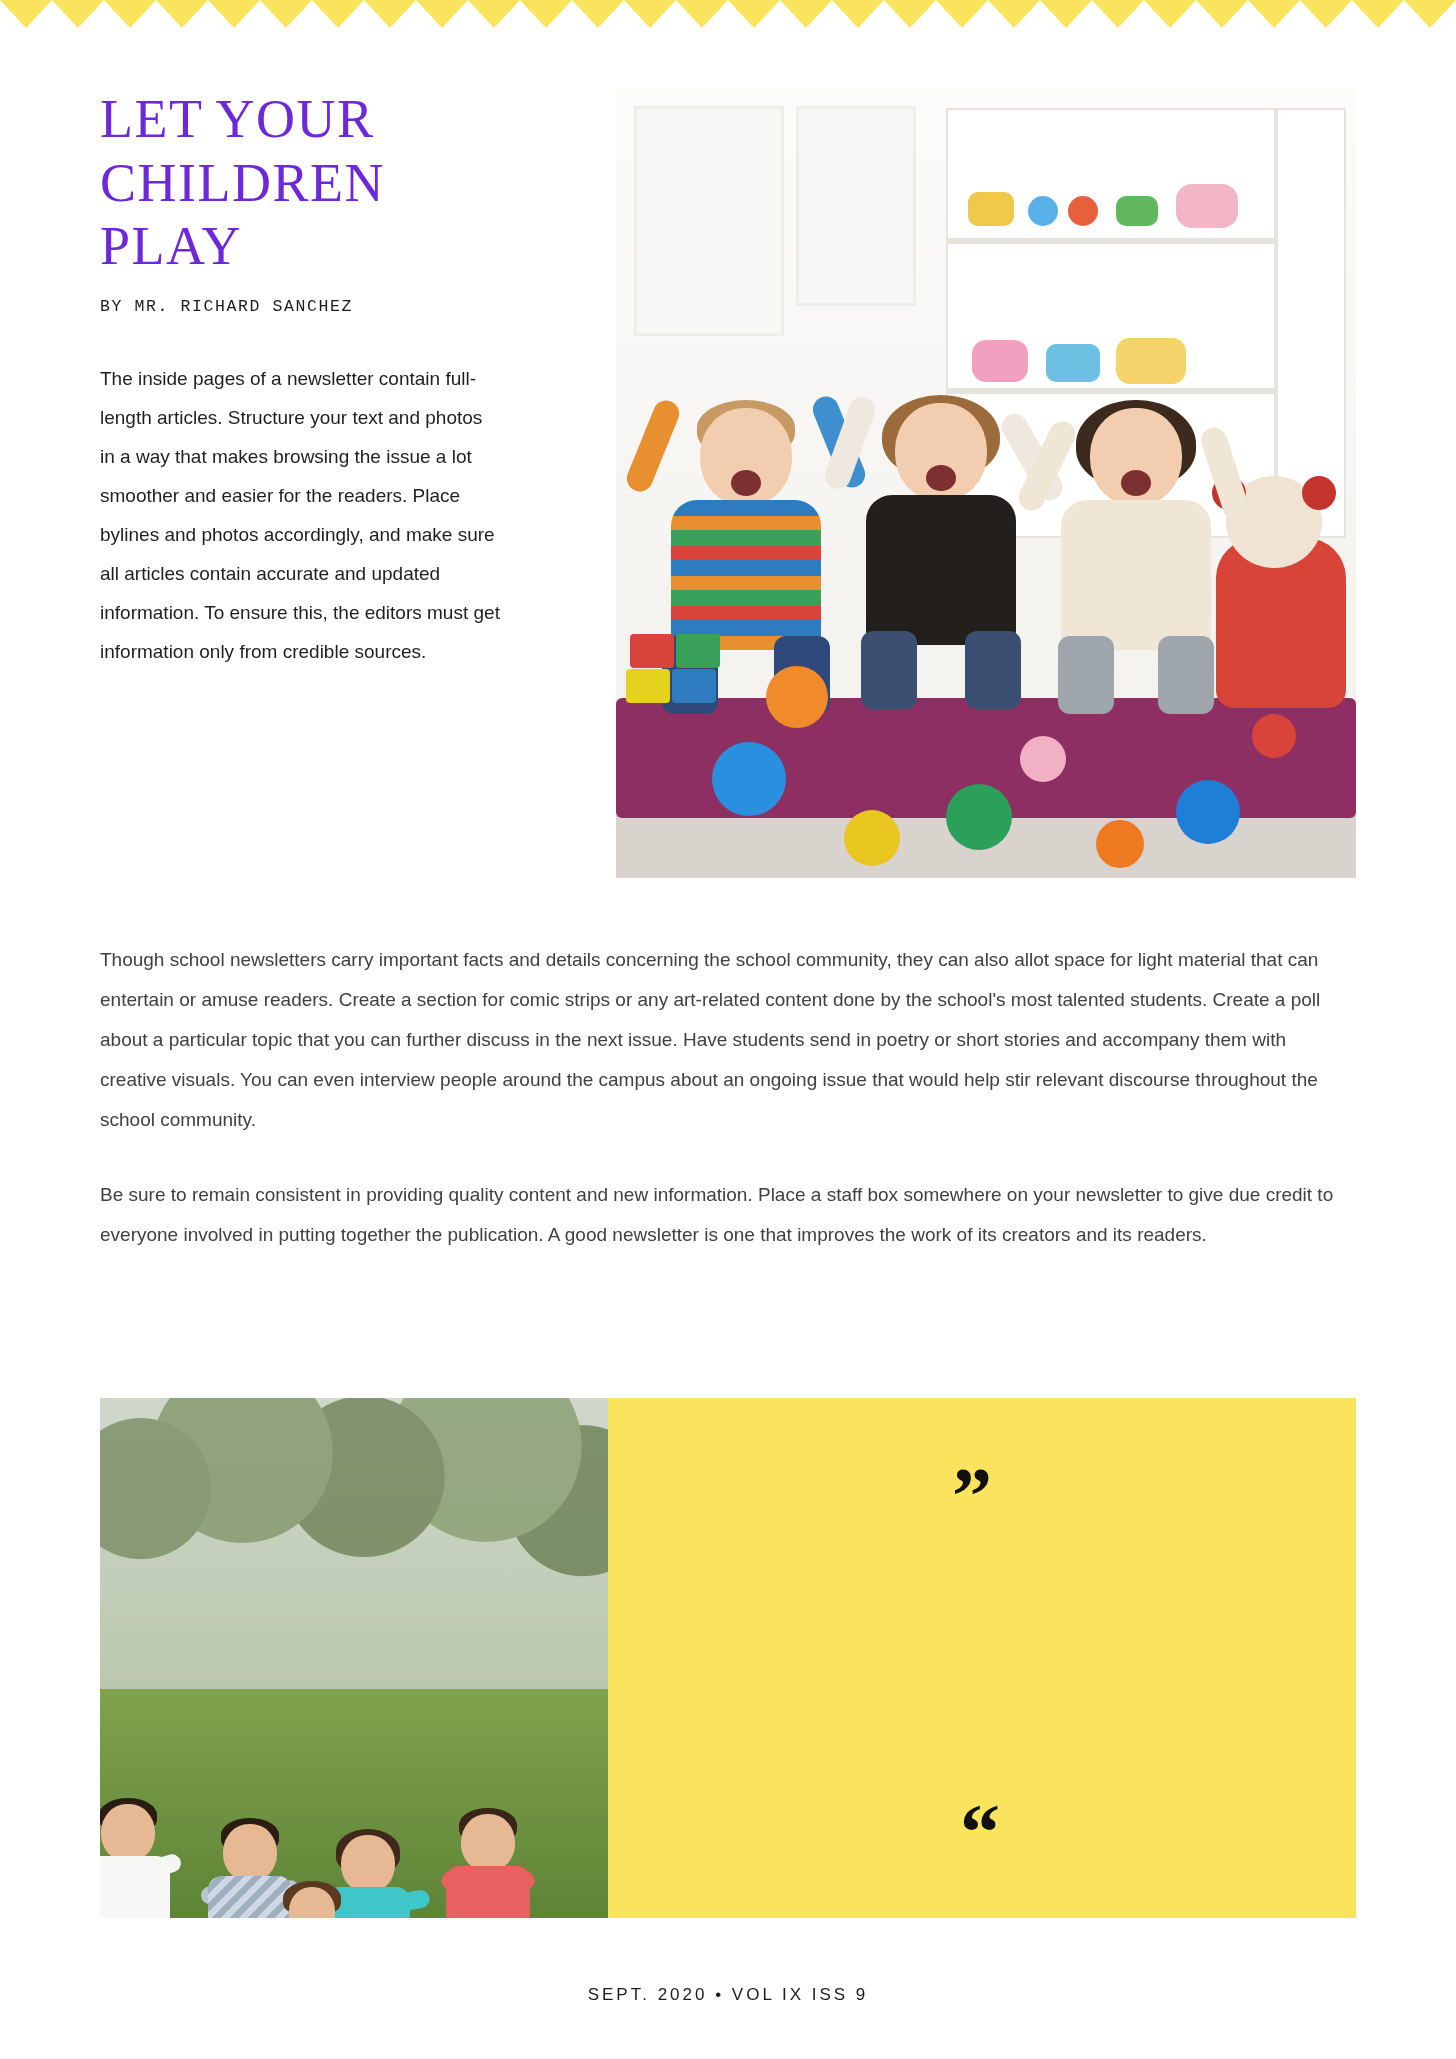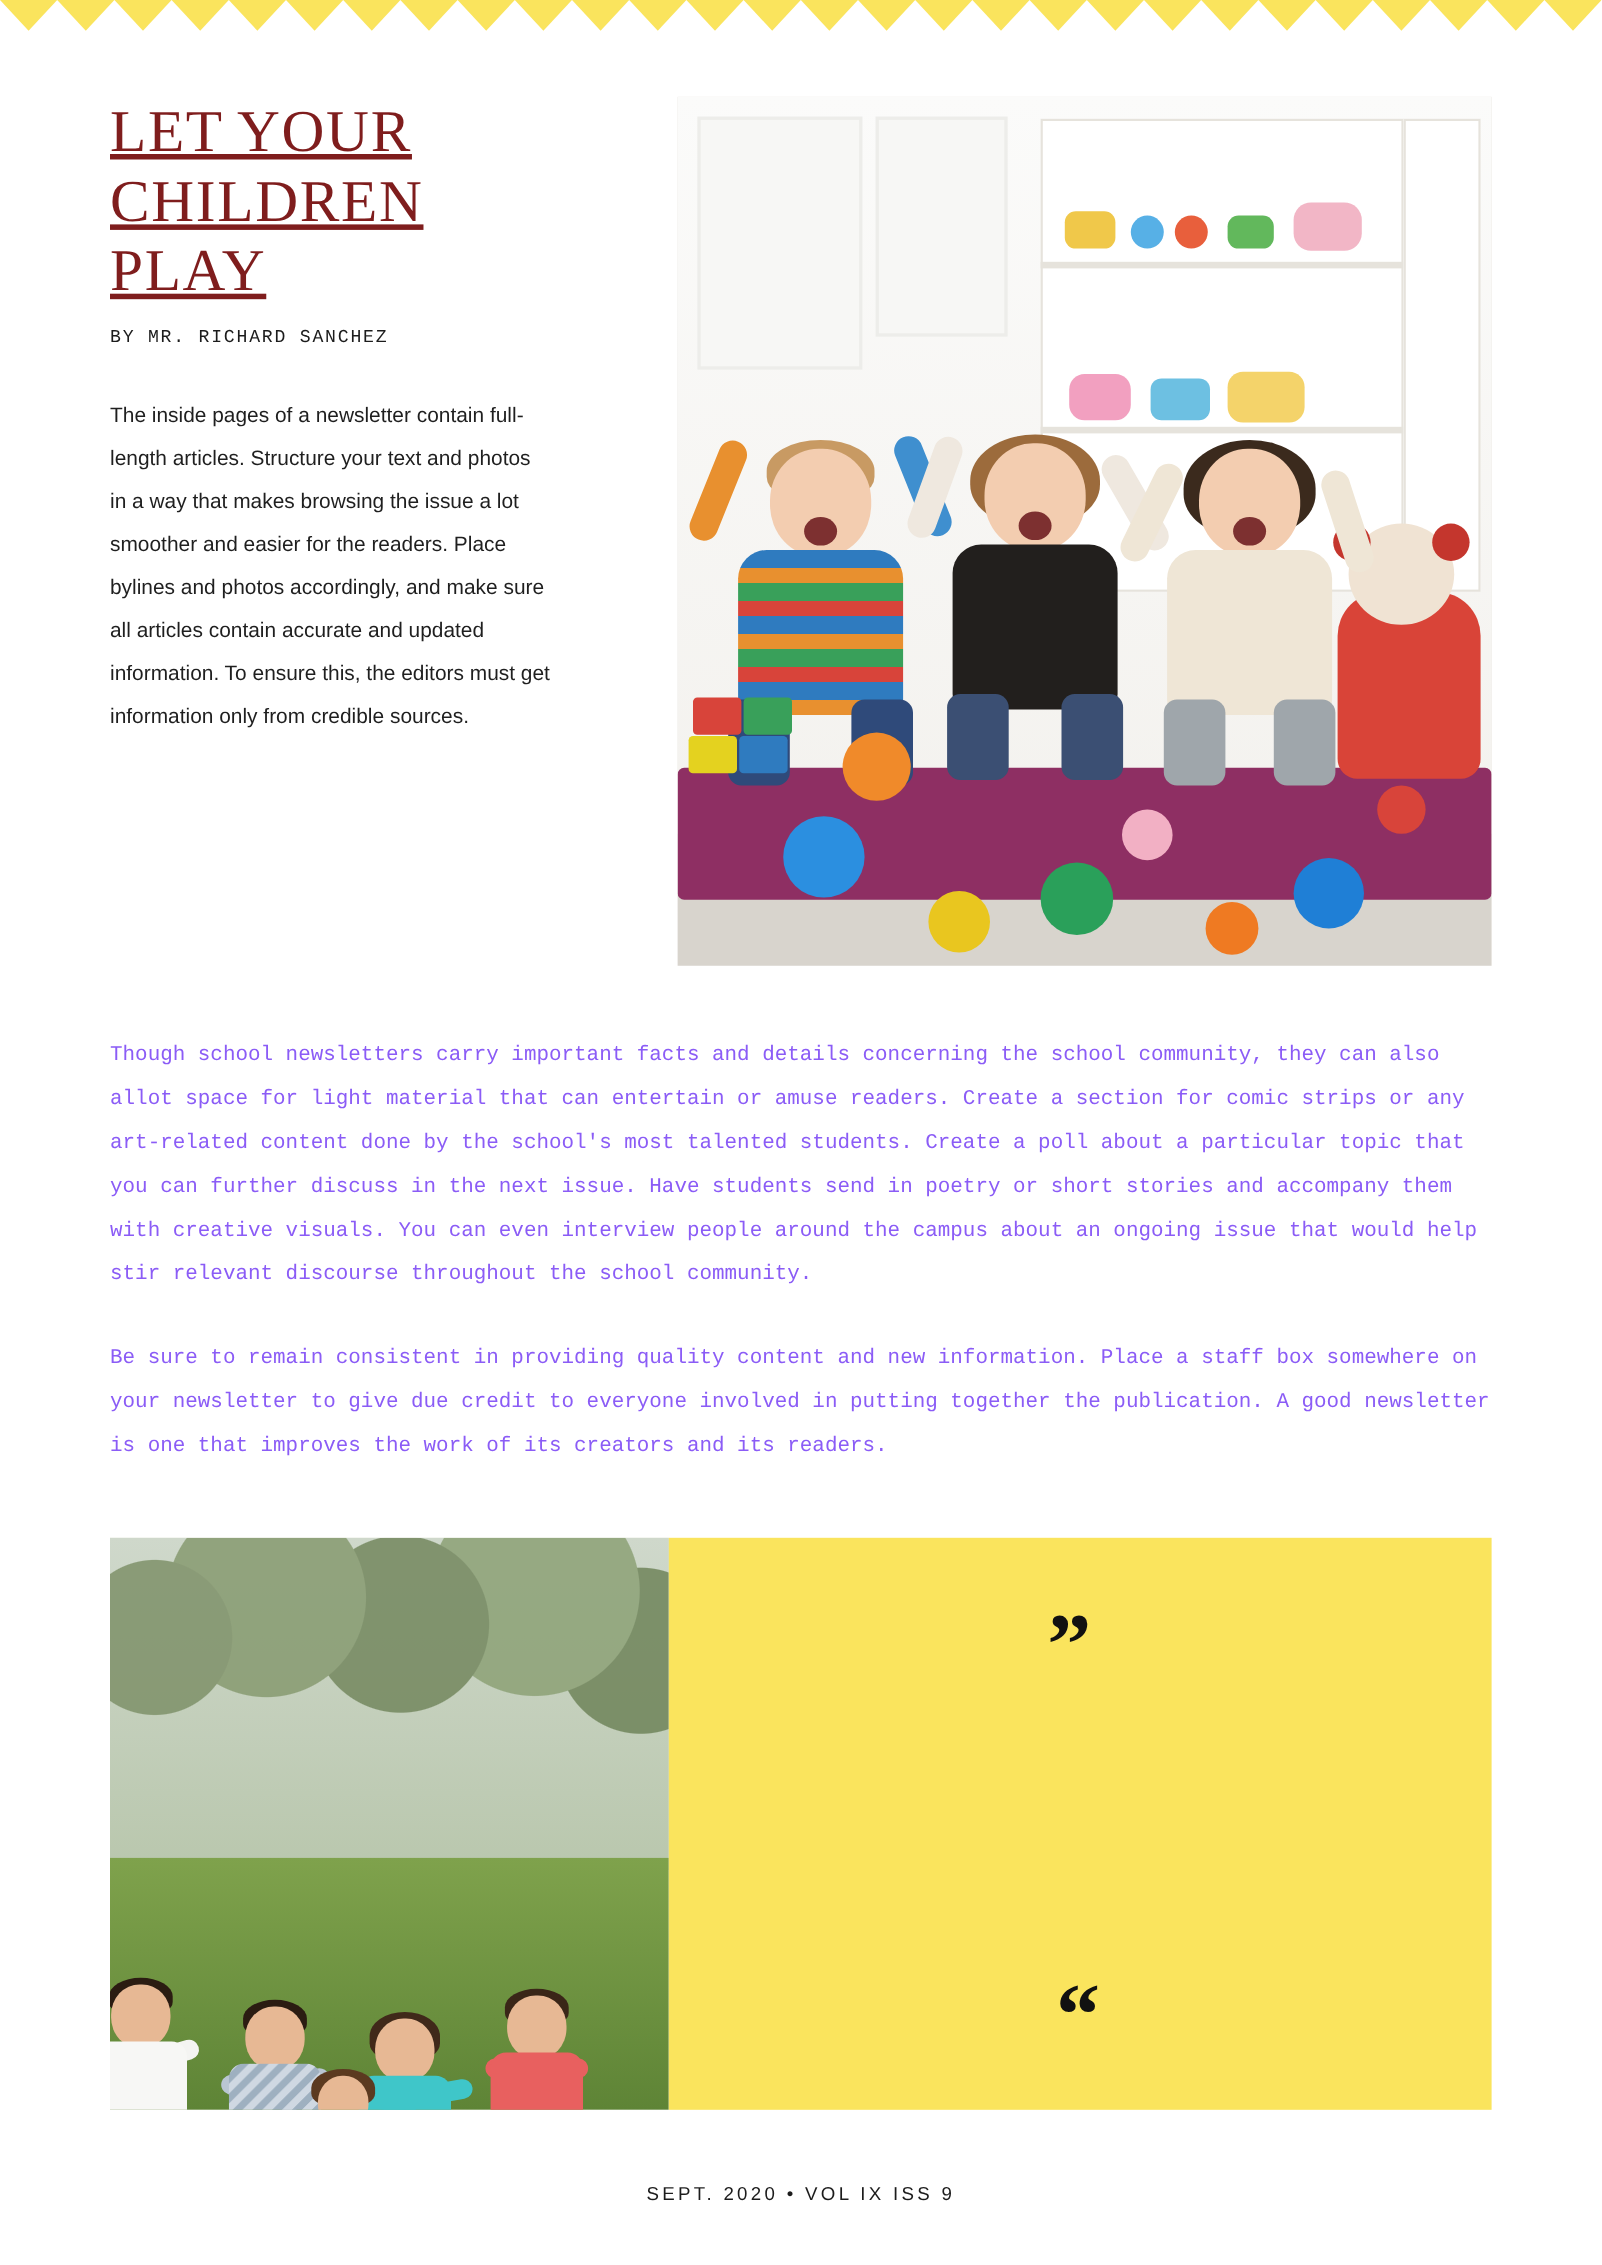--- a/index.html
+++ b/index.html
@@ -45,24 +45,23 @@
     left: 0; top: 0;
     width: 420px;
   }
 
   .headline {
     font-family: "Liberation Serif", "DejaVu Serif", serif;
     font-weight: 400;
     font-size: 54px;
     line-height: 1.18;
     letter-spacing: 1.5px;
-    color: #7f1d1d;
+    color: #6d28d9;
     margin: 0;
     white-space: pre-line;
-    text-decoration: underline;
   }
 
   .byline {
     margin-top: 18px;
     font-family: Liberation Mono, monospace;
     font-size: 16.5px;
     letter-spacing: 1.6px;
     color: #1c1c1c;
     font-weight: 400;
   }
@@ -92,24 +91,24 @@
     overflow: hidden;
     background: #e9e6e0;
   }
 
   
   .body-block {
     position: absolute;
     left: 100px;
     top: 940px;
     width: 1256px;
-    font-family: Liberation Mono, monospace;
+    font-family: Liberation Sans, sans-serif;
     font-size: 19px;
     line-height: 2.1;
-    color: #8b5cf6;
+    color: #404040;
   }
   .body-block p { margin: 0 0 36px 0; }
   .body-block p:last-child { margin-bottom: 0; }
 
   
   .bottom-row {
     position: absolute;
     left: 100px;
     top: 1398px;
     width: 1256px;

